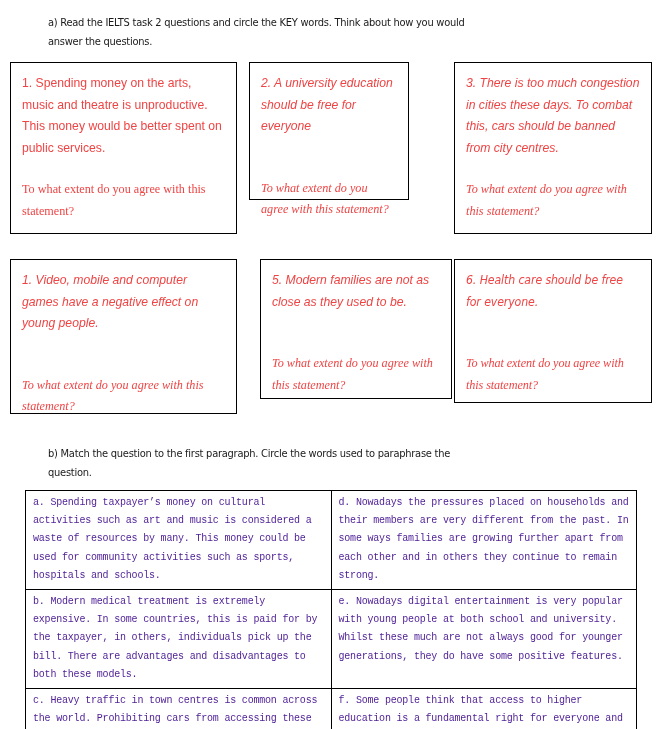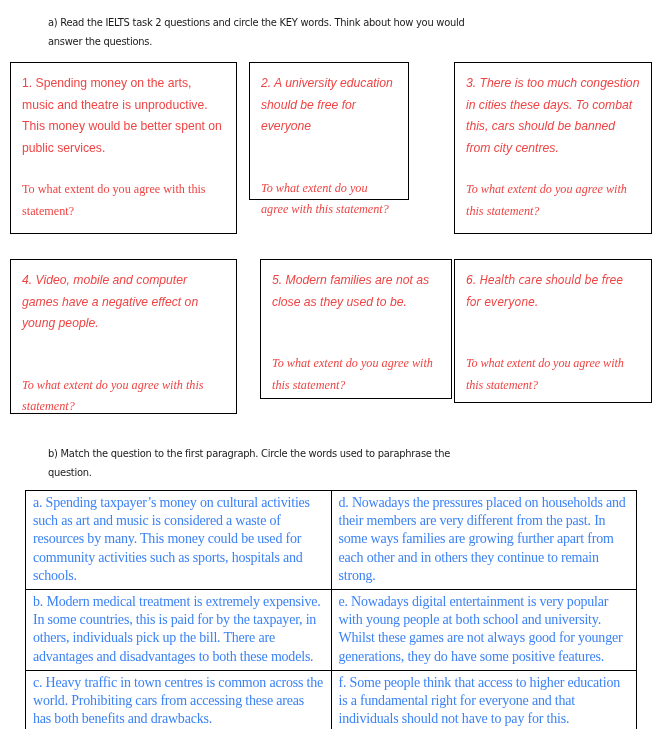--- a/index.html
+++ b/index.html
@@ -87,23 +87,23 @@
     left: 25px;
     top: 490px;
     width: 612px;
     border-collapse: collapse;
     table-layout: fixed;
   }
   #para-table td {
     border: 1.1px solid #000000;
     vertical-align: top;
     padding: 3px 6px 4px 7px;
-    color: #3b82f6;
-    font-family: Liberation Serif, serif;
-    font-size: 14px;
+    color: #4c1d95;
+    font-family: Liberation Mono, monospace;
+    font-size: 10px;
     line-height: 18.2px;
     letter-spacing: -0.2px;
     width: 50%;
   }
 </style>
 </head>
 <body>
 
 <div id="heading-a" class="section-heading">
   <span>a) Read the IELTS task 2 questions and circle the KEY words. Think about how you would</span>
@@ -119,21 +119,21 @@
   <p>2. A university education should be free for everyone</p>
   <p>To what extent do you agree with this statement?</p>
 </div>
 
 <div id="qbox-3" class="qbox italic">
   <p>3. There is too much congestion in cities these days. To combat this, cars should be banned from city centres.</p>
   <p>To what extent do you agree with this statement?</p>
 </div>
 
 <div id="qbox-4" class="qbox italic">
-  <p>4. Video, mobile and computer games have a negative effect on young people.</p>
+  <p>1. Video, mobile and computer games have a negative effect on young people.</p>
   <p>To what extent do you agree with this statement?</p>
 </div>
 
 <div id="qbox-5" class="qbox italic">
   <p>5. Modern families are not as close as they used to be.</p>
   <p>To what extent do you agree with this statement?</p>
 </div>
 
 <div id="qbox-6" class="qbox narrow-italic">
   <p>6. Health care should be free for everyone.</p>
@@ -146,20 +146,20 @@
 </div>
 
 <table id="para-table">
   <tbody>
     <tr>
       <td>a. Spending taxpayer’s money on cultural activities such as art and music is considered a waste of resources by many.  This money could be used for community activities such as sports, hospitals and schools.</td>
       <td>d. Nowadays the pressures placed on households and their members are very different from the past. In some ways families are growing further apart from each other and in others they continue to remain strong.</td>
     </tr>
     <tr>
       <td>b. Modern medical treatment is extremely expensive. In some countries, this is paid for by the taxpayer, in others, individuals pick up the bill. There are advantages and disadvantages to both these models.</td>
-      <td>e. Nowadays digital entertainment is very popular with young people at both school and university. Whilst these games are not always good for younger generations, they do have some positive features.</td>
+      <td>e. Nowadays digital entertainment is very popular with young people at both school and university. Whilst these much are not always good for younger generations, they do have some positive features.</td>
     </tr>
     <tr>
       <td>c. Heavy traffic in town centres is common across the world. Prohibiting cars from accessing these areas has both benefits and drawbacks.</td>
       <td>f. Some people think that access to higher education is a fundamental right for everyone and that individuals should not have to pay for this.</td>
     </tr>
   </tbody>
 </table>
 
 </body></html>

